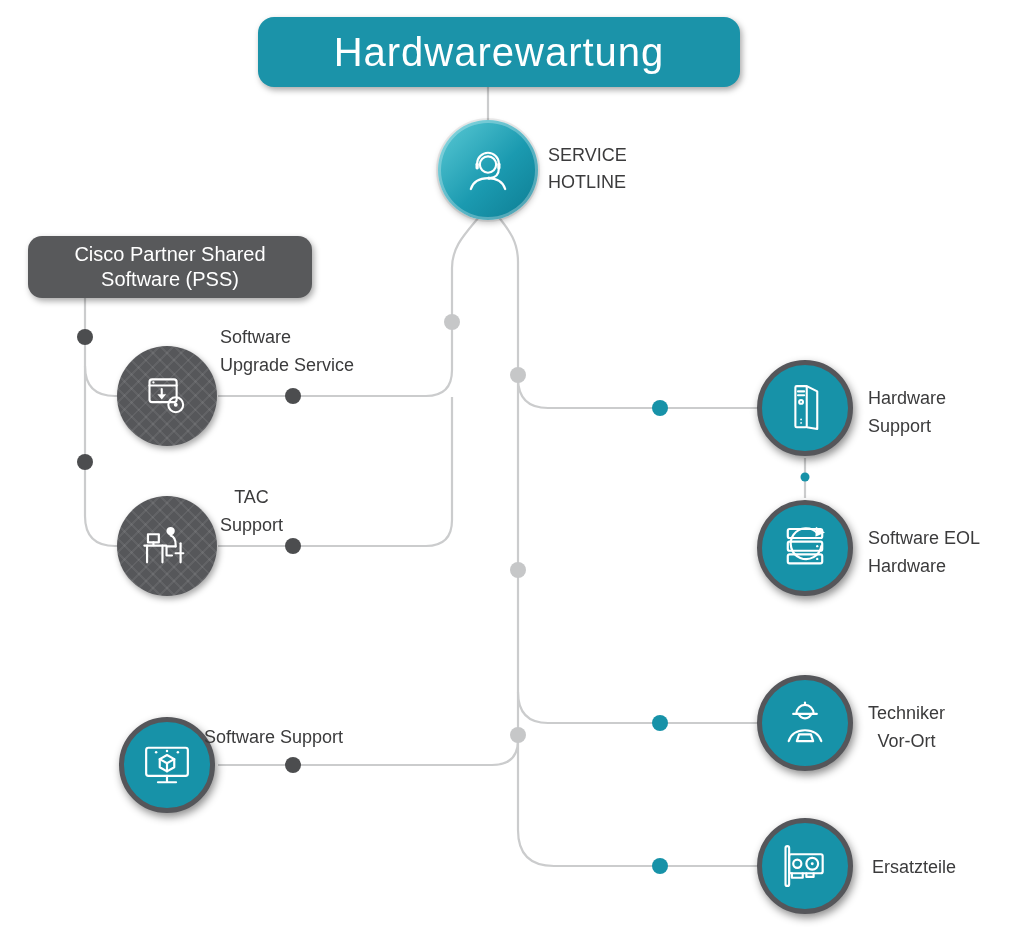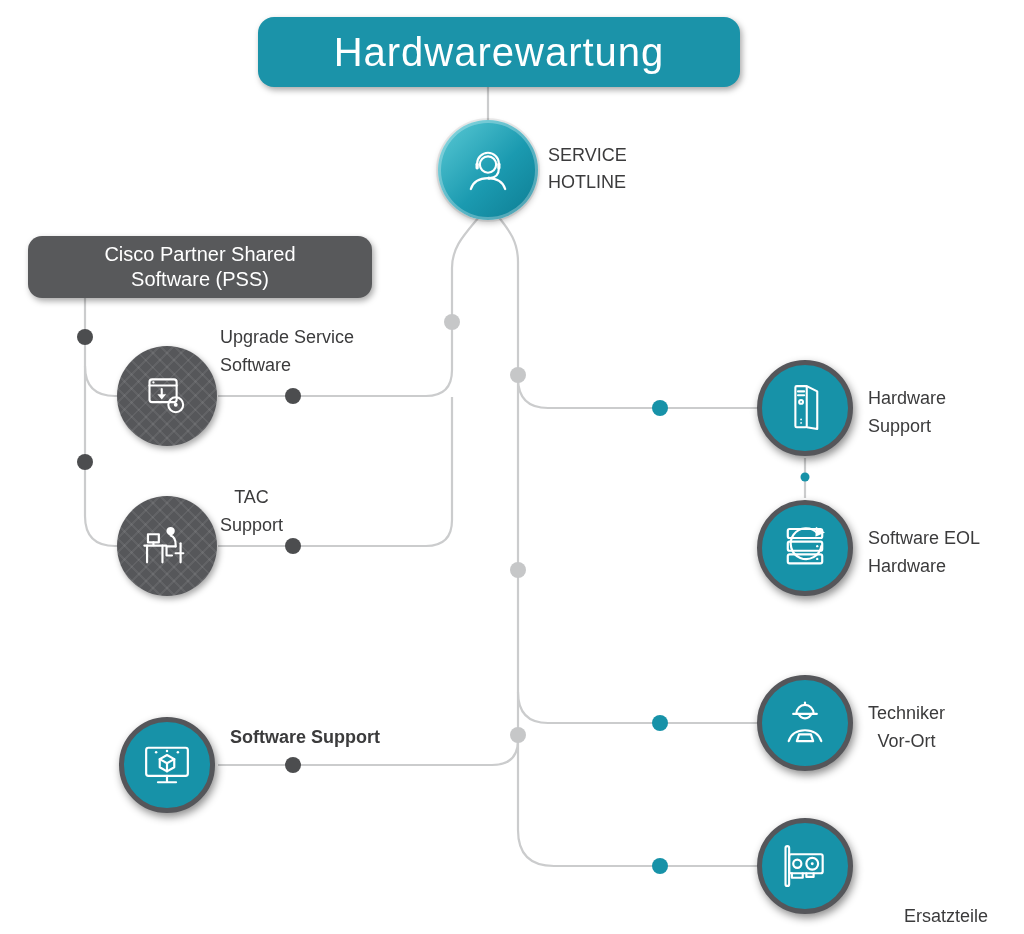--- a/index.html
+++ b/index.html
@@ -15,21 +15,21 @@
 
   .banner{
     position:absolute;left:258px;top:17px;width:482px;height:70px;
     background:#1b93a9;border-radius:16px;
     display:flex;align-items:center;justify-content:center;
     box-shadow:2px 3px 6px rgba(0,0,0,.35);
   }
   .banner span{color:#ffffff;font-size:40px;letter-spacing:1px;}
 
   .pss{
-    position:absolute;left:28px;top:236px;width:344px;height:62px;
+    position:absolute;left:28px;top:236px;width:284px;height:62px;
     background:#58595b;border-radius:14px;
     display:flex;flex-direction:column;align-items:center;justify-content:center;
     box-shadow:2px 3px 6px rgba(0,0,0,.35);
   }
   .pss div{color:#ffffff;font-size:20px;line-height:25px;text-align:center;}
 
   .circle{
     position:absolute;border-radius:50%;
     display:flex;align-items:center;justify-content:center;
   }
@@ -57,25 +57,25 @@
   .n-tech{left:757px;top:675px;}
   .n-ersatz{left:757px;top:818px;}
 
   .icon .s{stroke:#ffffff;fill:none;stroke-width:2.4;stroke-linecap:round;stroke-linejoin:round;}
   .icon .f{fill:#ffffff;stroke:none;}
 
   .label{position:absolute;font-size:18px;line-height:28px;color:#3b3b3c;}
   .l-hotline{left:548px;top:142px;line-height:27px;}
   .l-swup{left:220px;top:323px;}
   .l-tac{left:220px;top:483px;text-align:center;}
-  .l-swsup{left:230px;top:723px;font-weight:bold;}
+  .l-swsup{left:204px;top:723px;}
   .l-hwsup{left:868px;top:384px;}
   .l-eol{left:868px;top:524px;}
   .l-tech{left:868px;top:699px;text-align:center;}
-  .l-ersatz{left:872px;top:902px;margin-left:32px;}
+  .l-ersatz{left:872px;top:853px;}
 </style>
 </head>
 <body>
 
 <div class="canvas">
 
   <svg class="wires" width="1024" height="934" viewBox="0 0 1024 934">
 
     <path class="wire" d="M488 87 L488 121"></path>
 
@@ -142,22 +142,22 @@
       <rect class="s" x="12" y="13" width="31" height="26" rx="3"></rect>
       <line class="s" x1="12" y1="20" x2="43" y2="20"></line>
       <circle class="f" cx="16.5" cy="16.5" r="1.3"></circle>
       <line class="s" x1="26" y1="24" x2="26" y2="30"></line>
       <polygon class="f" points="21,30 31,30 26,36"></polygon>
       <circle class="s" cx="42" cy="42" r="8.5"></circle>
       <circle class="f" cx="42" cy="42" r="2.2"></circle>
     </svg>
   </div>
   <div class="label l-swup">
+    <div>Software</div>
     <div>Upgrade Service</div>
-    <div>Software</div>
   </div>
 
   <div class="circle darknode n-tac">
     <svg class="icon" viewBox="0 0 64 64" width="58" height="58">
       <rect class="s" x="11" y="19" width="12" height="9"></rect>
       <line class="s" x1="17" y1="28" x2="17" y2="31"></line>
       <line class="s" x1="7" y1="31.5" x2="31" y2="31.5"></line>
       <line class="s" x1="10" y1="31.5" x2="10" y2="50"></line>
       <line class="s" x1="27" y1="31.5" x2="27" y2="50"></line>
       <circle class="f" cx="36" cy="15.5" r="4.6"></circle>

